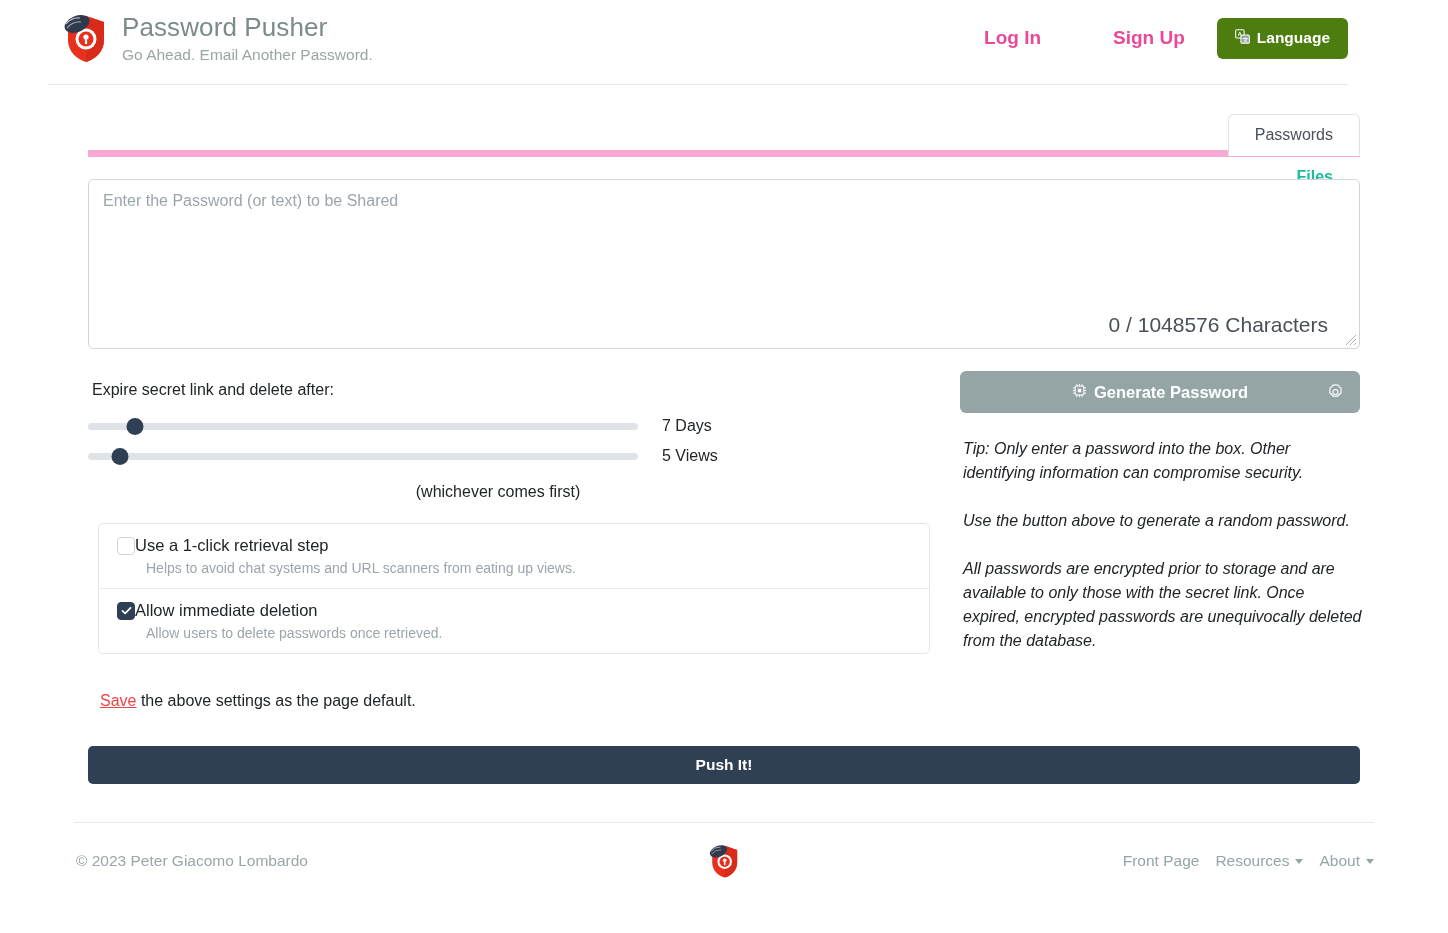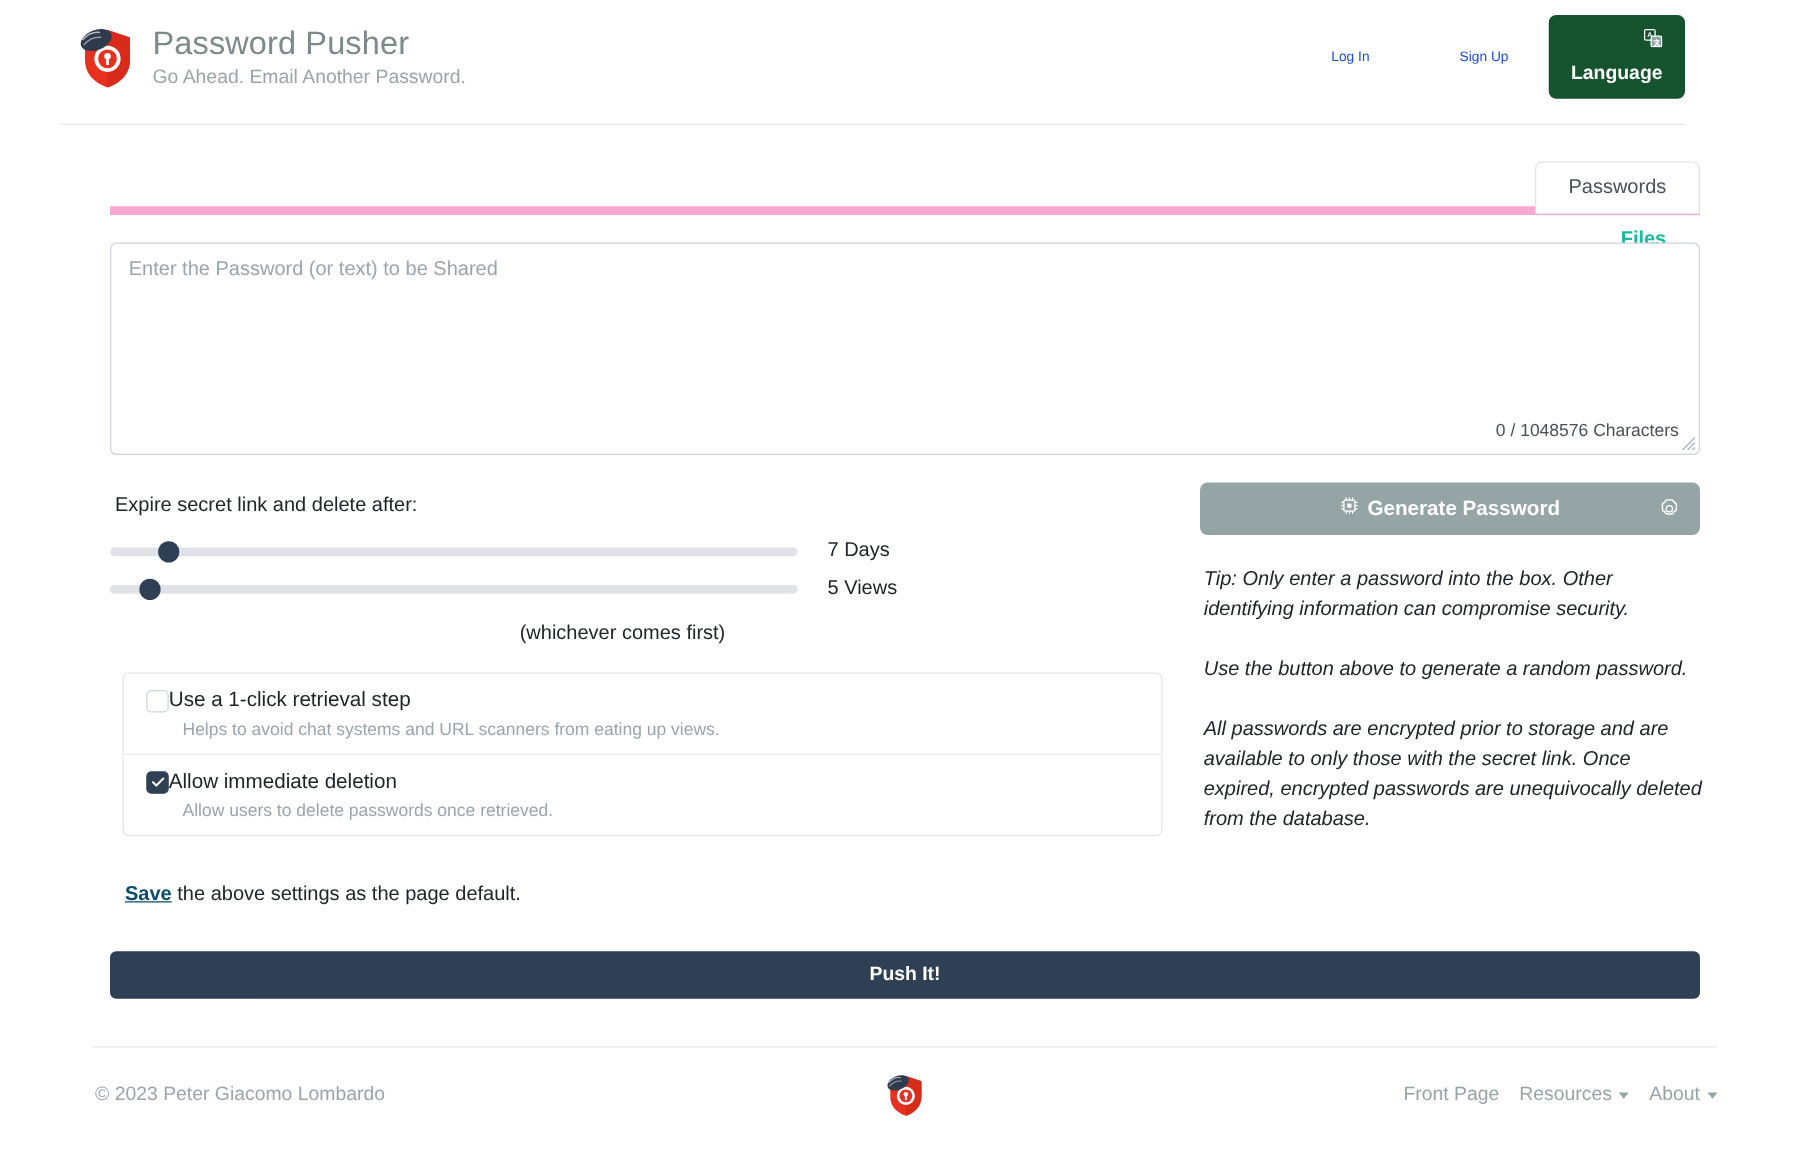--- a/index.html
+++ b/index.html
@@ -48,43 +48,42 @@
     font-size: 15.5px;
     color: #9aa5a6;
     margin-top: 3px;
   }
   .nav {
     display: flex;
     align-items: center;
     gap: 0;
   }
   .nav-link {
-    color: #1d4ed8;
-    font-size: 11px;
-    font-weight: 400;
+    color: #ec4899;
+    font-size: 19px;
+    font-weight: 700;
     text-decoration: none;
     padding: 8px 0;
     margin-right: 72px;
     cursor: pointer;
   }
   .nav-link.second { margin-right: 32px; }
   .lang-btn {
-    background: #14532d;
+    background: #4d7c0f;
     color: #ffffff;
     border: none;
     border-radius: 6px;
     font-size: 15.5px;
     font-weight: 700;
     padding: 11px 18px;
     display: inline-flex;
-    align-items: flex-end;
+    align-items: center;
     gap: 7px;
     cursor: pointer;
     font-family: "Liberation Sans", sans-serif;
-    flex-direction: column;
   }
 
   
   .tabs-wrap { margin: 28px 88px 0 88px; width: 1272px; }
   .tabs {
     display: flex;
     align-items: flex-end;
     border-bottom: 7px solid #f9a8d4;
     height: 44px;
     flex-direction: column;
@@ -124,23 +123,23 @@
     font-size: 16px;
     color: #212529;
     font-family: "Liberation Sans", sans-serif;
     resize: none;
     outline: none;
     display: block;
   }
   .ta-box::placeholder { color: #9aa5ac; }
   .ta-count {
     position: absolute;
-    right: 17px;
+    right: 32px;
     bottom: 12px;
-    font-size: 14px;
+    font-size: 21px;
     color: #495057;
     pointer-events: none;
   }
   .ta-grip {
     position: absolute;
     right: 3px;
     bottom: 3px;
     width: 14px;
     height: 14px;
     pointer-events: none;
@@ -245,23 +244,23 @@
     color: #9aa5ac;
     margin: 5px 0 0 29px;
   }
 
   .save-line {
     margin: 38px 0 0 12px;
     font-size: 16px;
     color: #212529;
   }
   .save-link {
-    color: #0c4a6e;
+    color: #ef4444;
     text-decoration: underline;
-    font-weight: 700;
+    font-weight: 400;
     cursor: pointer;
   }
 
   
   .gen-btn {
     width: 400px;
     background: #95a5a6;
     border: none;
     border-radius: 6px;
     color: #ffffff;

